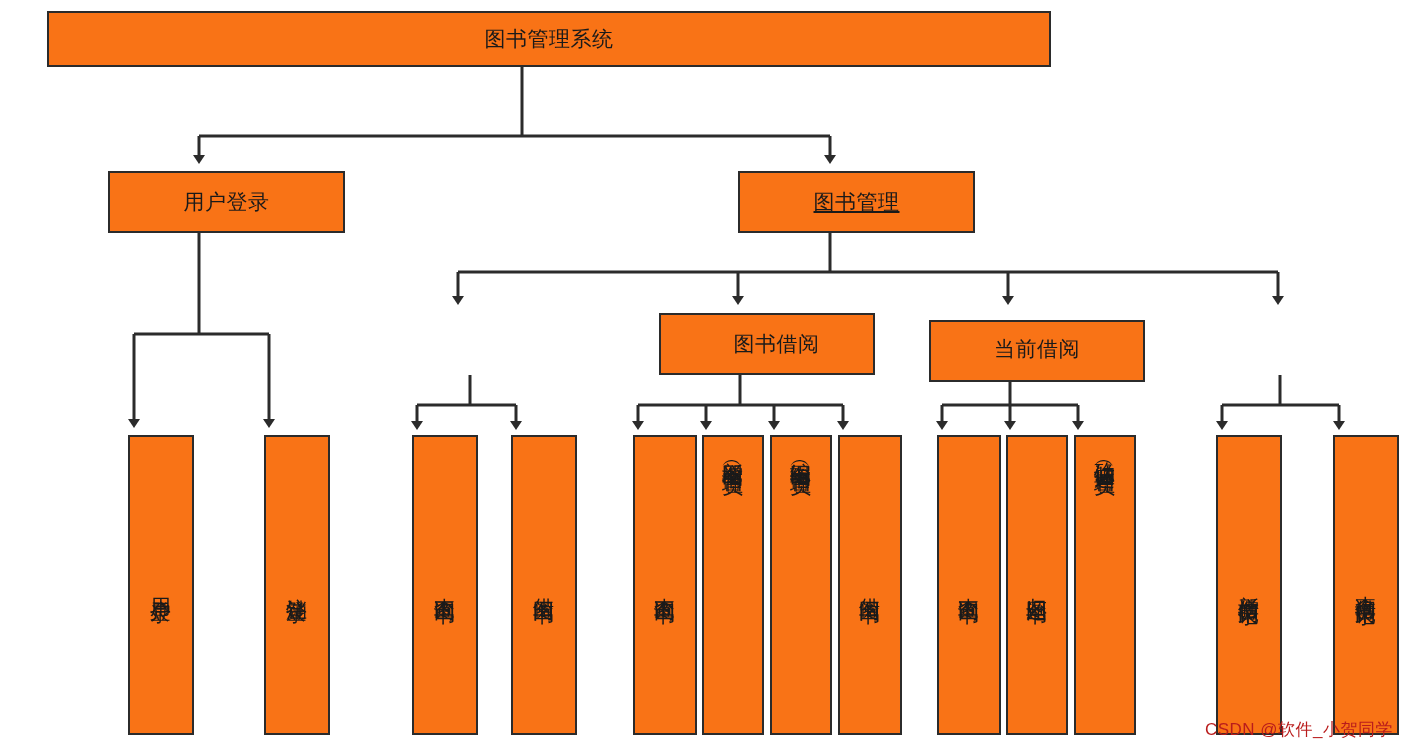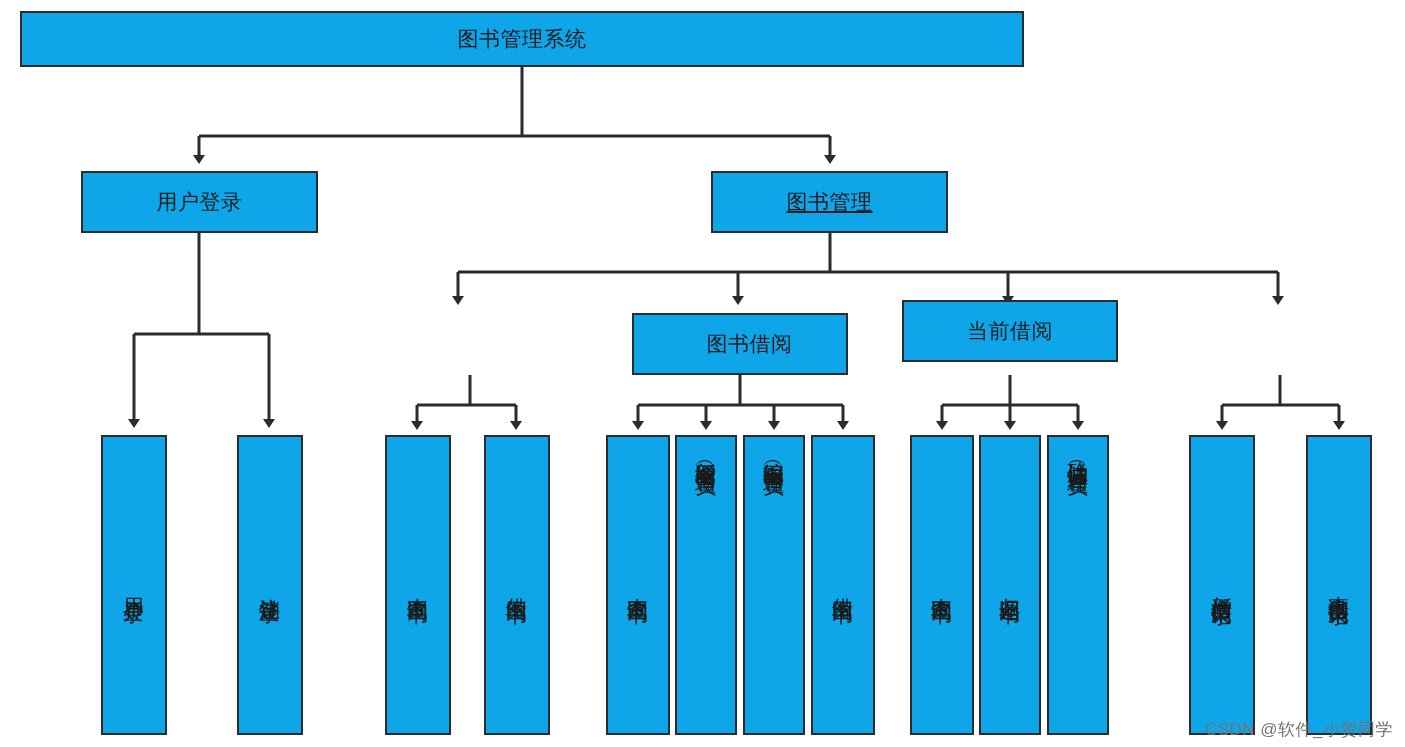--- a/index.html
+++ b/index.html
@@ -21,26 +21,27 @@
     position: absolute;
     left: 0;
     top: 0;
     width: 1405px;
     height: 747px;
   }
   .node {
     position: absolute;
     box-sizing: border-box;
     border: 2px solid #2b2b2b;
-    background: #0ea5e9;
+    background: #f97316;
     display: flex;
     align-items: center;
     justify-content: center;
     color: #1a1a1a;
     z-index: 2;
+    margin-left: 27px;
   }
   .node .label {
     display: block;
     text-align: center;
     line-height: 1.18;
     letter-spacing: 0.5px;
   }
   .node.horiz .label {
     font-size: 21px;
     writing-mode: horizontal-tb;
@@ -59,21 +60,21 @@
   }
   .node.vert.center {
     align-items: center;
     padding-top: 0;
   }
   #watermark {
     position: absolute;
     right: 12px;
     bottom: 6px;
     font-size: 17px;
-    color: #737373;
+    color: #b91c1c;
     z-index: 5;
     white-space: nowrap;
     letter-spacing: 0.5px;
   }
 </style>
 </head>
 <body>
 
 <div id="canvas">
 
@@ -139,21 +140,21 @@
 
   <div class="node horiz" style="left:711px; top:171px; width:237px; height:62px;text-decoration:underline;">
     <span class="label">图书管理</span>
   </div>
 
 
   <div class="node horiz" style="left:632px; top:313px; width:216px; height:62px;padding-left:19px;">
     <span class="label">图书借阅</span>
   </div>
 
-  <div class="node horiz" style="left:902px; top:300px; width:216px; height:62px;">
+  <div class="node horiz" style="left:902px; top:320px; width:216px; height:62px;font-family:Liberation Mono, monospace;">
     <span class="label">当前借阅</span>
   </div>
 
 
   <div class="node vert center" style="left:101px; top:435px; width:66px; height:300px;">
     <span class="label">用户登录</span>
   </div>
 
   <div class="node vert center" style="left:237px; top:435px; width:66px; height:300px;">
     <span class="label">注销登录</span>

